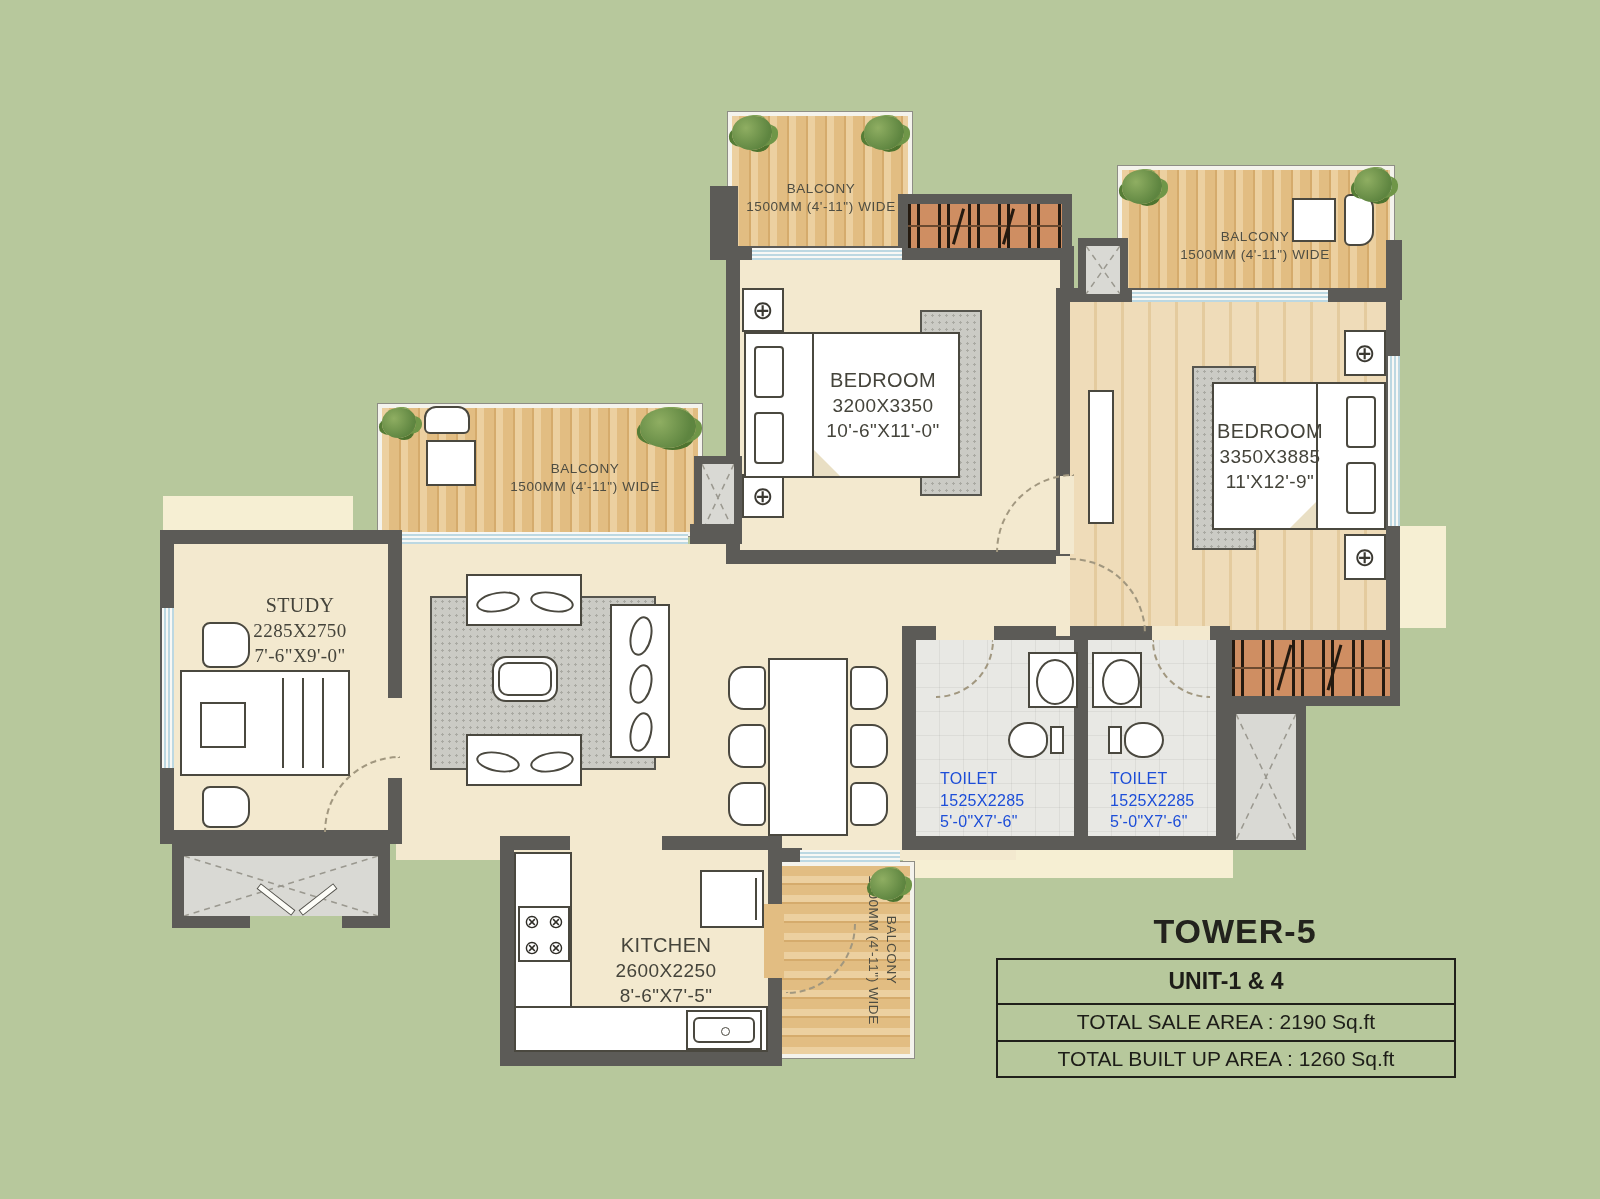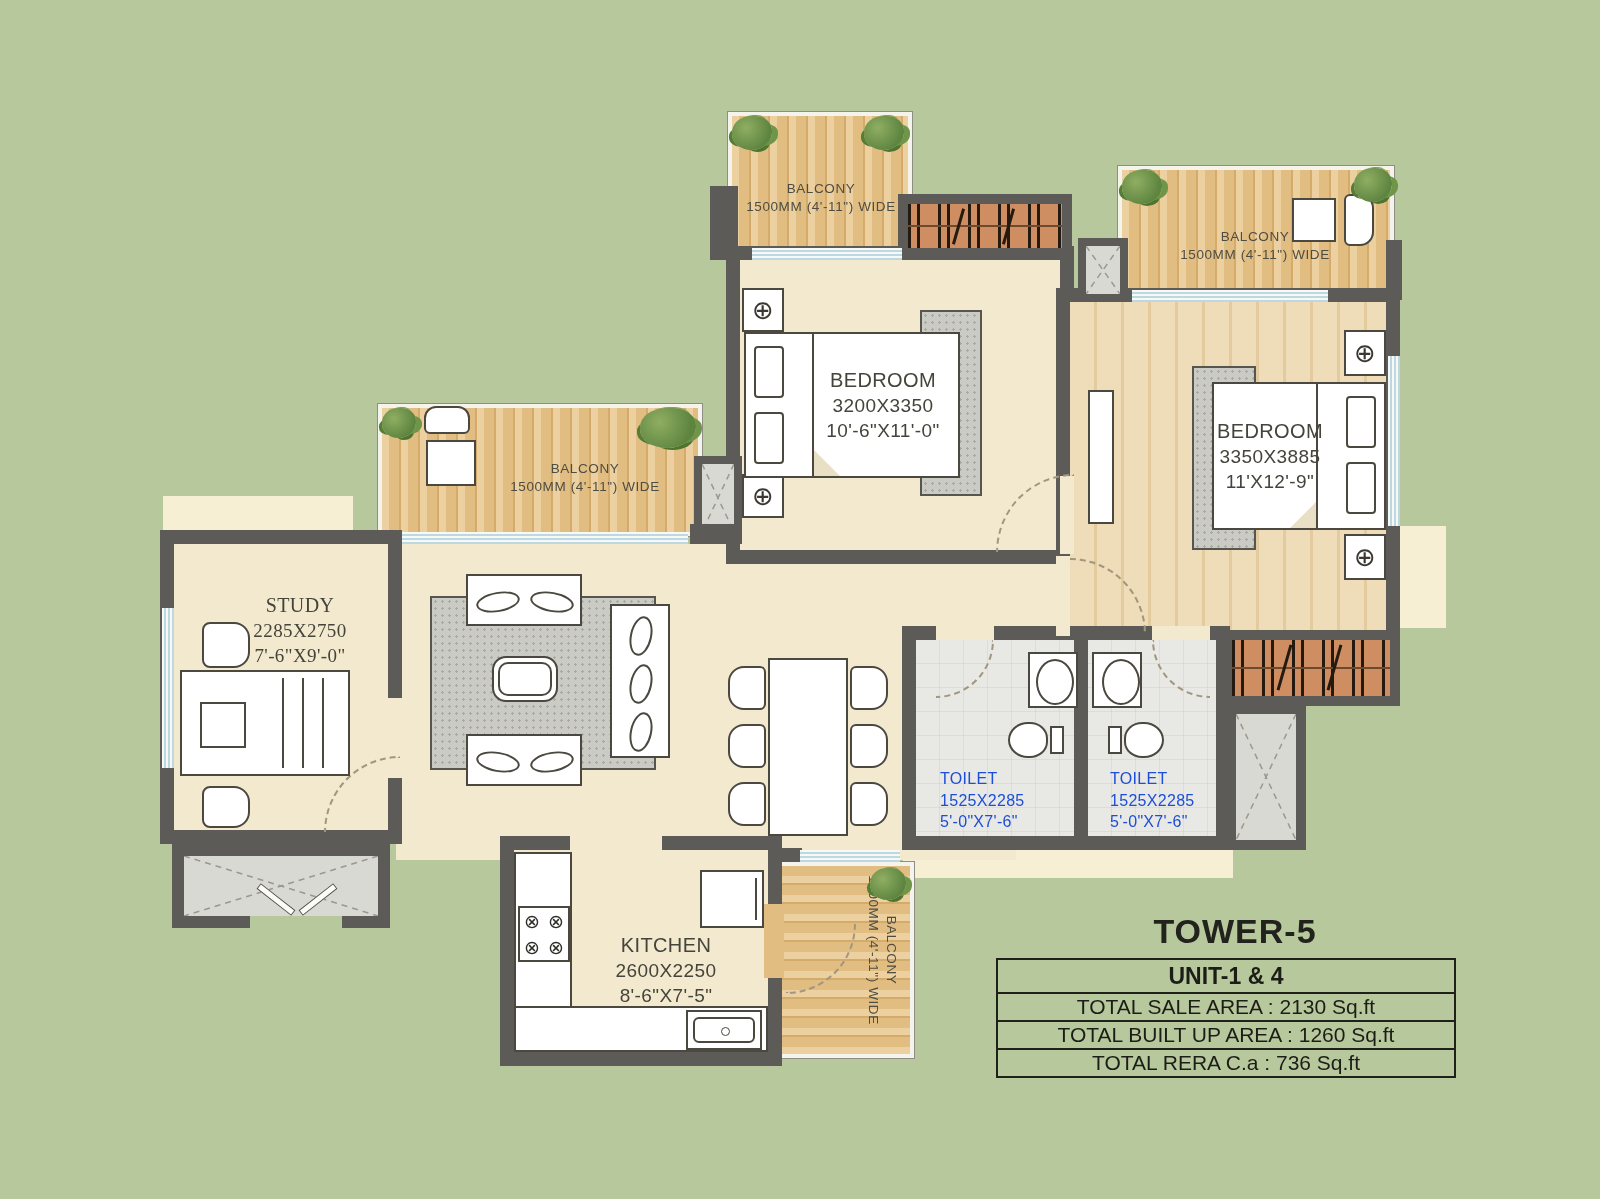--- a/index.html
+++ b/index.html
@@ -288,18 +288,17 @@
   <div class="plant" style="left:864px;top:116px;width:40px;height:34px;"></div>
   <div class="plant" style="left:1122px;top:170px;width:40px;height:34px;"></div>
   <div class="plant" style="left:1354px;top:168px;width:38px;height:34px;"></div>
   <div class="plant" style="left:382px;top:408px;width:34px;height:30px;"></div>
   <div class="plant" style="left:640px;top:408px;width:56px;height:40px;"></div>
   <div class="plant" style="left:870px;top:868px;width:36px;height:32px;"></div>
 
   <div class="abs tower" style="left:1060px;top:912px;width:350px;">TOWER-5</div>
   <div class="abs itable" style="left:988px;top:958px;width:460px;height:120px;margin-left:8px;">
     <div class="r">UNIT-1 &amp; 4</div>
-    <div class="r">TOTAL SALE AREA : 2130 Sq.ft</div>
+    <div class="r">TOTAL SALE AREA : 2190 Sq.ft</div>
     <div class="r">TOTAL BUILT  UP AREA : 1260 Sq.ft</div>
-    <div class="r">TOTAL RERA C.a : 736 Sq.ft</div>
   </div>
 
 </div>
 
 </body></html>

